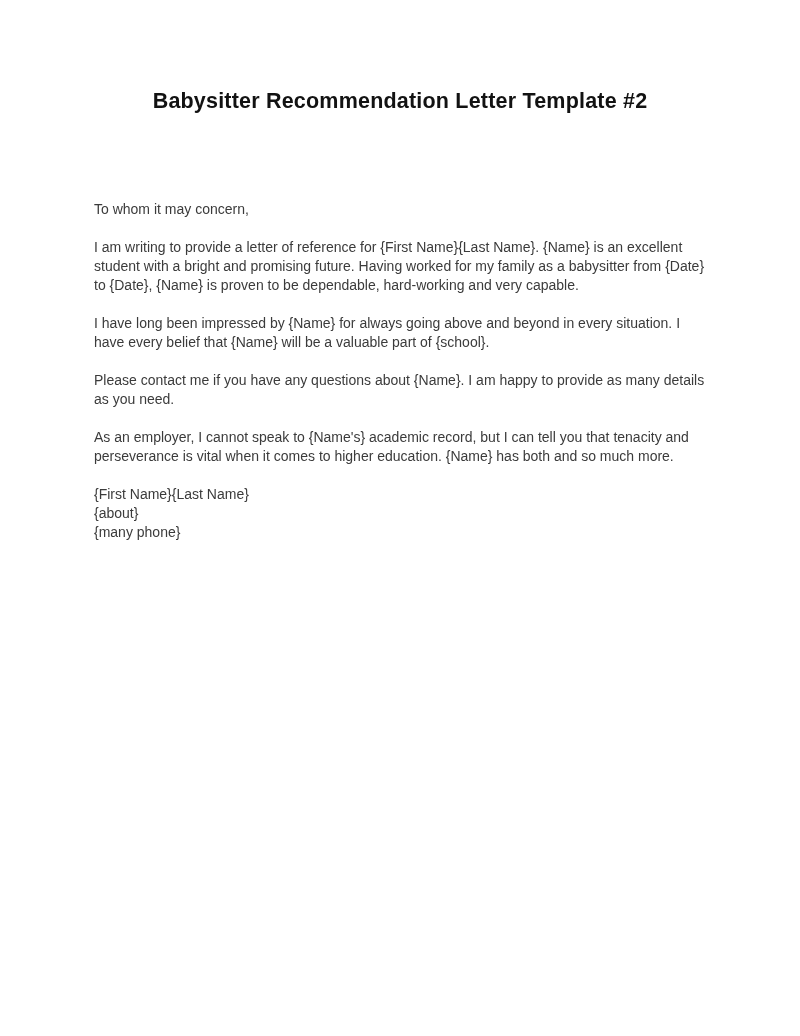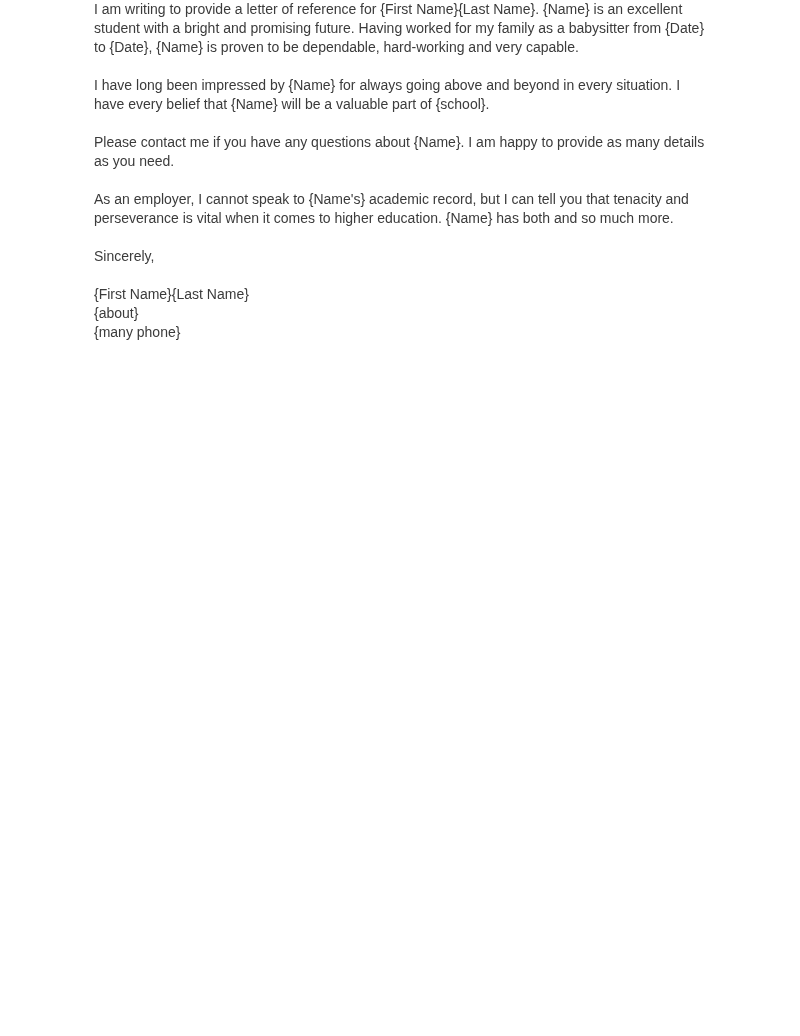--- a/index.html
+++ b/index.html
@@ -36,33 +36,34 @@
   }
   .signature-block div {
     margin: 0;
   }
 </style>
 </head>
 <body>
 
 <div class="page">
 
+  <h1 class="doc-title">Babysitter Recommendation Letter Template #2</h1>
 
   <div class="letter-body">
 
+    <p>To whom it may concern,</p>
 
     <p>I am writing to provide a letter of reference for {First Name}{Last Name}. {Name} is an excellent student with a bright and promising future. Having worked for my family as a babysitter from {Date} to {Date}, {Name} is proven to be dependable, hard-working and very capable.</p>
 
     <p>I have long been impressed by {Name} for always going above and beyond in every situation. I have every belief that {Name} will be a valuable part of {school}.</p>
 
     <p>Please contact me if you have any questions about {Name}. I am happy to provide as many details as you need.</p>
 
     <p>As an employer, I cannot speak to {Name's} academic record, but I can tell you that tenacity and perseverance is vital when it comes to higher education. {Name} has both and so much more.</p>
 
-    <p>Sincerely,</p>
 
     <div class="signature-block">
       <div>{First Name}{Last Name}</div>
       <div>{about}</div>
       <div>{many phone}</div>
     </div>
 
   </div>
 
 </div>

